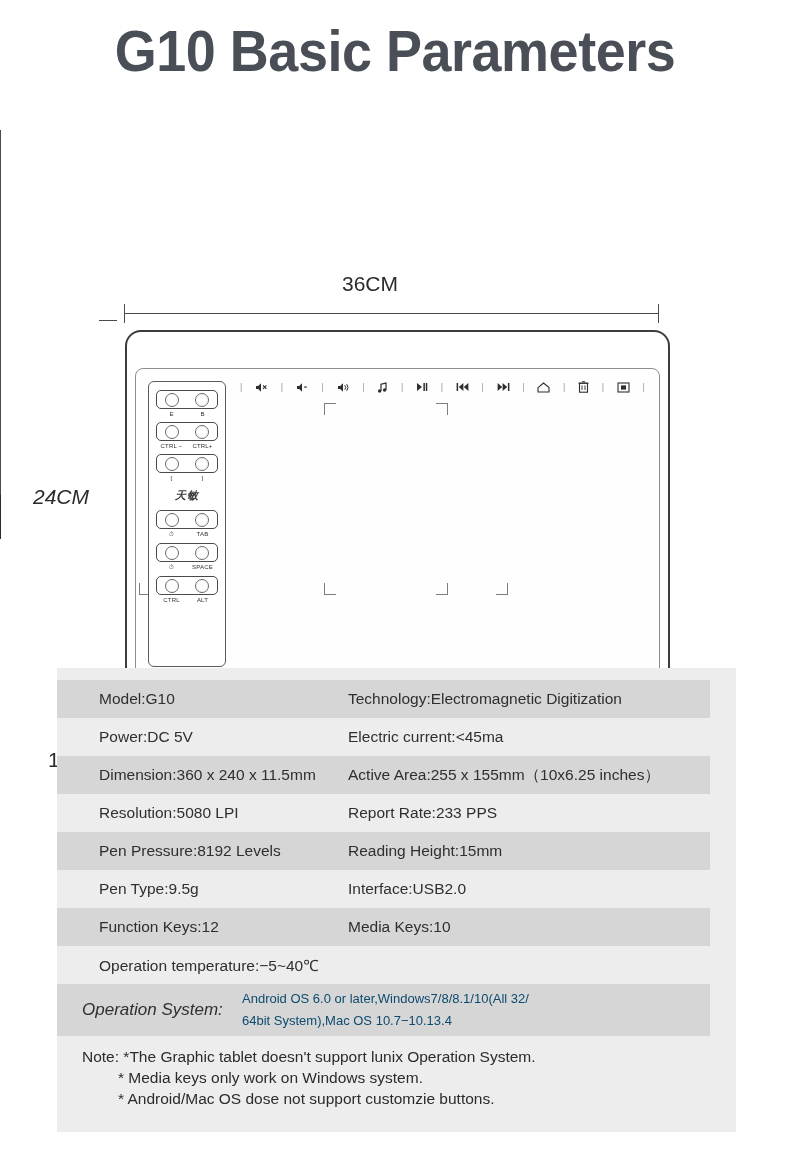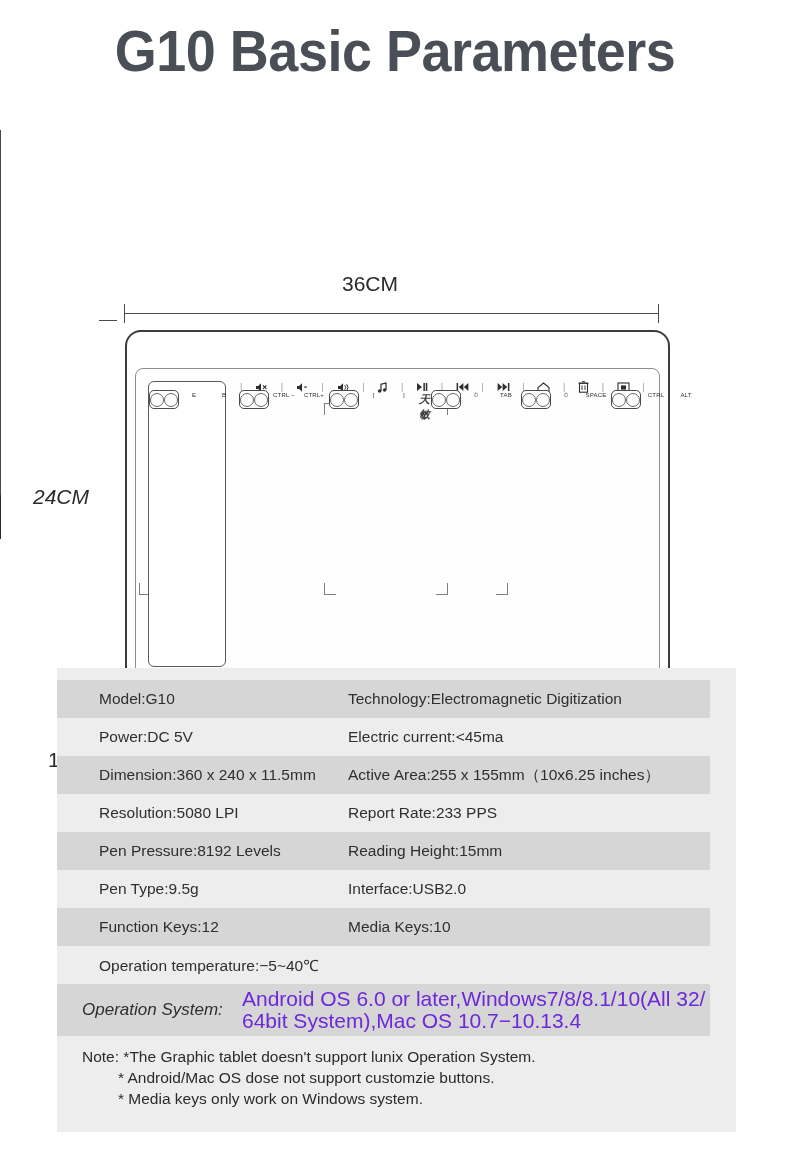--- a/index.html
+++ b/index.html
@@ -100,22 +100,22 @@
     position: absolute;
     top: 12px;
     left: 12px;
     width: 78px;
     bottom: 12px;
     border: 1px solid #5a5a5a;
     border-radius: 6px;
     box-sizing: border-box;
     background: #fff;
     display: flex;
-    flex-direction: row;
-    align-items: flex-start;
+    flex-direction: column;
+    align-items: center;
     padding-top: 8px;
   }
   .key-row {
     width: 62px;
     height: 19px;
     border: 1px solid #4a4a4a;
     border-radius: 5px;
     box-sizing: border-box;
     display: flex;
     justify-content: space-around;
@@ -229,22 +229,22 @@
   }
   .os-label {
     font-size: 17px;
     color: #2f2f2f;
     padding-left: 25px;
     width: 185px;
     box-sizing: border-box;
     font-style: italic;
   }
   .os-value {
-    font-size: 21px;
-    color: #6d28d9;
+    font-size: 13px;
+    color: #0c4a6e;
     line-height: 22px;
   }
 
   .note-block {
     padding: 10px 0 0 25px;
     font-size: 15.5px;
     color: #2b2b2b;
     line-height: 21px;
   }
   .note-line-indent { padding-left: 36px; }
@@ -484,17 +484,17 @@
   <div class="os-row">
     <span class="os-label">Operation System:</span>
     <span class="os-value">
       <span>Android OS 6.0 or later,Windows7/8/8.1/10(All 32/</span><br>
       <span>64bit System),Mac OS 10.7−10.13.4</span>
     </span>
   </div>
 
   <div class="note-block">
     <div>Note: *The Graphic tablet doesn't support lunix Operation System.</div>
+    <div class="note-line-indent">* Media keys only work on Windows system.</div>
     <div class="note-line-indent">* Android/Mac OS dose not support customzie buttons.</div>
-    <div class="note-line-indent">* Media keys only work on Windows system.</div>
   </div>
 
 </div>
 
 </body></html>

